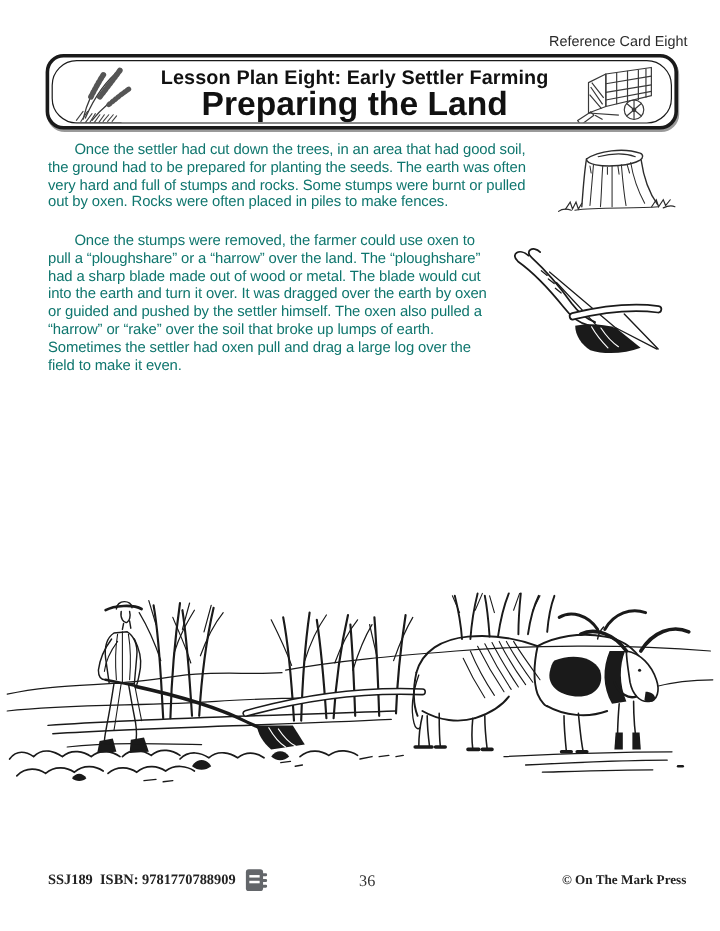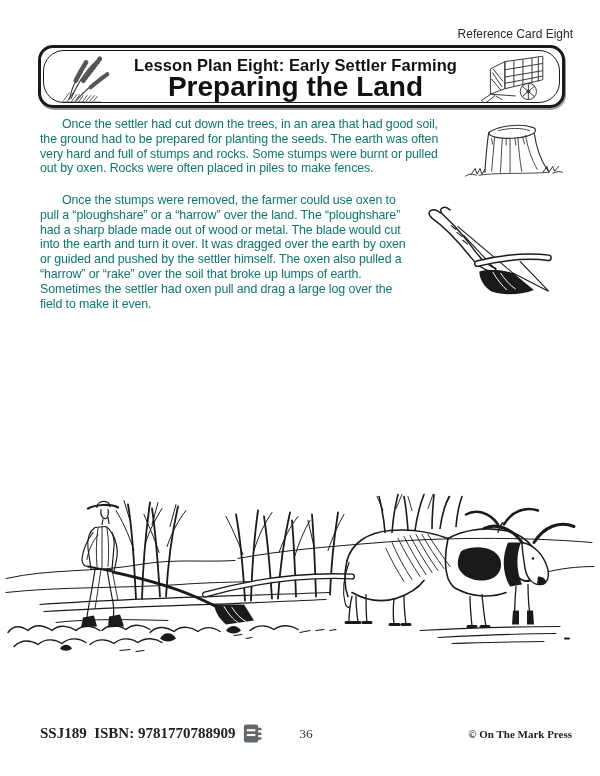--- a/index.html
+++ b/index.html
@@ -65,21 +65,21 @@
     position: absolute;
     top: 722px; left: 40px; right: 28px;
     display: flex;
     align-items: center;
   }
   .footer-left {
     flex: 1;
     display: flex; align-items: center; gap: 7px;
     font-family: "Liberation Serif", serif;
     font-weight: bold;
-    font-size: 15px;
+    font-size: 12px;
     color: #222;
   }
   .footer-center {
     flex: 0 0 auto;
     font-family: "Liberation Serif", serif;
     font-size: 13.5px;
     color: #333;
   }
   .footer-right {
     flex: 1;

